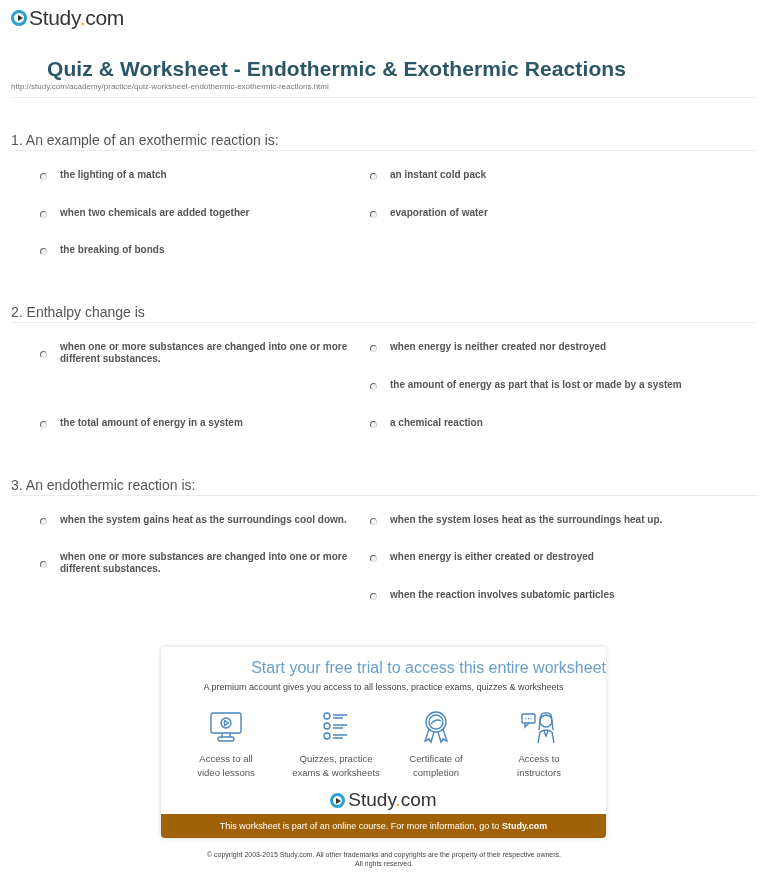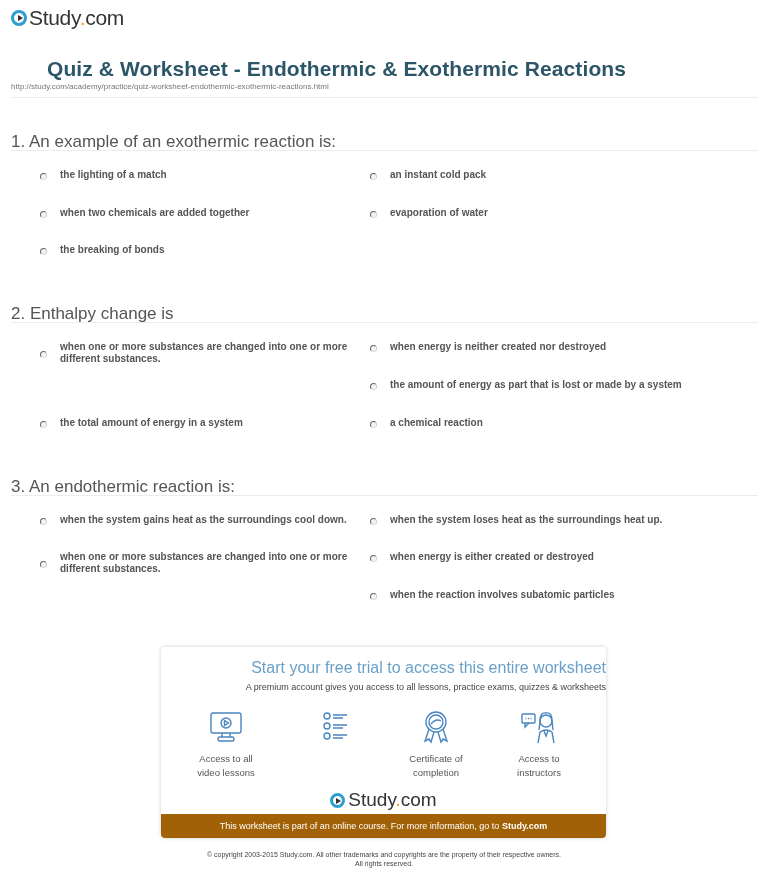--- a/index.html
+++ b/index.html
@@ -9,28 +9,28 @@
   .logo { position: absolute; left: 11px; top: 6px; display: flex; align-items: center; }
   .logo .mark { width: 16px; height: 16px; border-radius: 50%; border: 3px solid #2a9fd0; position: relative; margin-right: 2px; }
   .logo .mark::after { content: ""; position: absolute; left: 4px; top: 2px; border-left: 5px solid #333; border-top: 3px solid transparent; border-bottom: 3px solid transparent; }
   .logo .word { font-size: 21px; color: #333; letter-spacing: -0.3px; }
   .logo .dot { color: #f29a1f; }
 
   .title { position: absolute; left: 11px; top: 57px; font-size: 21px; font-weight: bold; color: #2c5668; letter-spacing: 0.1px; margin-left: 36px; }
   .url { position: absolute; left: 11px; top: 82px; font-size: 8px; color: #777; }
   .rule { position: absolute; left: 11px; right: 10px; height: 1px; background: #ececec; }
 
-  .qtitle { position: absolute; left: 11px; font-size: 17px; color: #555; }
+  .qtitle { position: absolute; left: 11px; font-size: 14px; color: #555; }
   .opt { position: absolute; display: flex; align-items: center; font-size: 10px; font-weight: bold; color: #555; line-height: 12px; }
   .radio { width: 7px; height: 7px; border-radius: 50%; border: 1.5px solid #666; border-right-color: #ccc; border-bottom-color: #ddd; margin-top: 2px; margin-right: 13px; flex: none; background: #f4f4f4; }
   .opt .txt { width: 290px; }
 
   .promo { position: absolute; left: 161px; top: 647px; width: 445px; height: 191px; background: #fff; border-radius: 4px; box-shadow: 0 0 4px rgba(0,0,0,0.18); }
   .promo .head { position: absolute; left: 0; right: 0; top: 12px; text-align: right; font-size: 16px; color: #6aa0c8; }
-  .promo .sub { position: absolute; left: 0; right: 0; top: 35px; text-align: right; font-size: 9px; color: #444; }
+  .promo .sub { position: absolute; left: 0; right: 0; top: 35px; text-align: center; font-size: 9px; color: #444; }
   .feat { position: absolute; top: 63px; width: 110px; text-align: center; }
   .feat svg { display: block; margin: 0 auto; }
   .feat .lbl { font-size: 9.5px; color: #555; line-height: 14px; margin-top: 8px; }
   .promo .plogo { position: absolute; left: 0; right: 0; top: 142px; display: flex; justify-content: center; align-items: center; }
   .promo .plogo .mark { width: 15px; height: 15px; border-radius: 50%; border: 3px solid #2a9fd0; position: relative; margin-right: 3px; }
   .promo .plogo .mark::after { content: ""; position: absolute; left: 3px; top: 2px; border-left: 5px solid #333; border-top: 3px solid transparent; border-bottom: 3px solid transparent; }
   .promo .plogo .word { font-size: 19px; color: #333; }
   .promo .plogo .dot { color: #f29a1f; }
   .banner { position: absolute; left: 0; right: 0; bottom: 0; height: 24px; background: #a16207; border-radius: 0 0 4px 4px; color: #fff; font-size: 9px; text-align: center; line-height: 24px; }
   .banner b { font-weight: bold; }
@@ -135,20 +135,21 @@
 
   <div class="feat" style="left:120px">
     <svg width="34" height="34" viewBox="0 0 34 34" fill="none" stroke="#4a86bf" stroke-width="1.4">
       <circle cx="8" cy="6" r="3"></circle>
         <path d="M14 5 L28 5 M14 8 L24 8"></path>
       <circle cx="8" cy="16" r="3"></circle>
         <path d="M14 15 L28 15 M14 18 L24 18"></path>
       <circle cx="8" cy="26" r="3"></circle>
         <path d="M14 25 L28 25 M14 28 L24 28"></path>
     </svg>
+    <div class="lbl"><span>Quizzes, practice</span><br><span>exams &amp; worksheets</span></div>
   </div>
 
   <div class="feat" style="left:220px">
     <svg width="34" height="34" viewBox="0 0 34 34" fill="none" stroke="#4a86bf" stroke-width="1.4">
       <circle cx="17" cy="12" r="10"></circle>
       <circle cx="17" cy="12" r="7"></circle>
       <path d="M12 14 Q17 8 22 11"></path>
       <path d="M10 19 L6 31 L10 29 L12 32 L15 22"></path>
       <path d="M24 19 L28 31 L24 29 L22 32 L19 22"></path>
     </svg>

